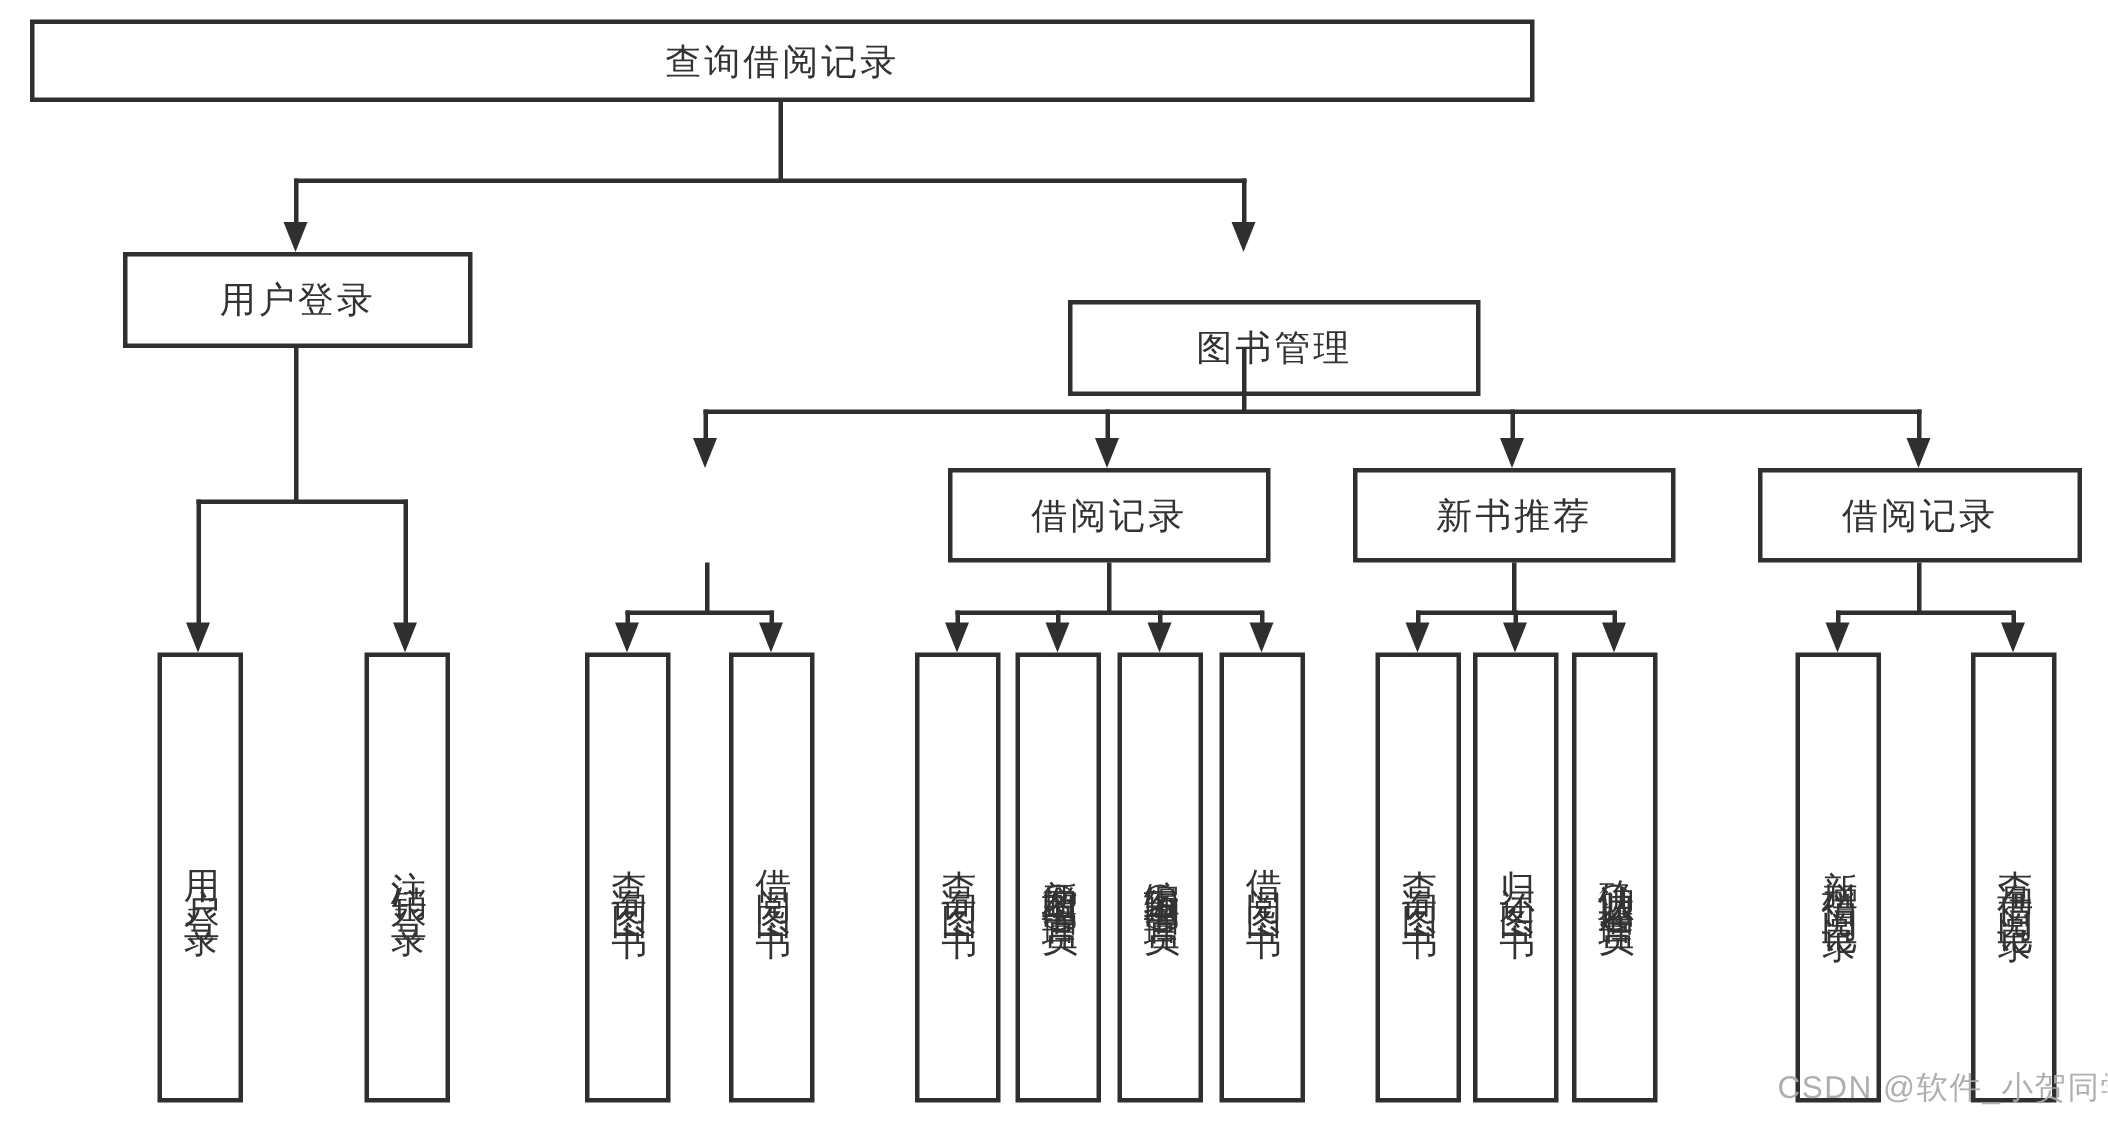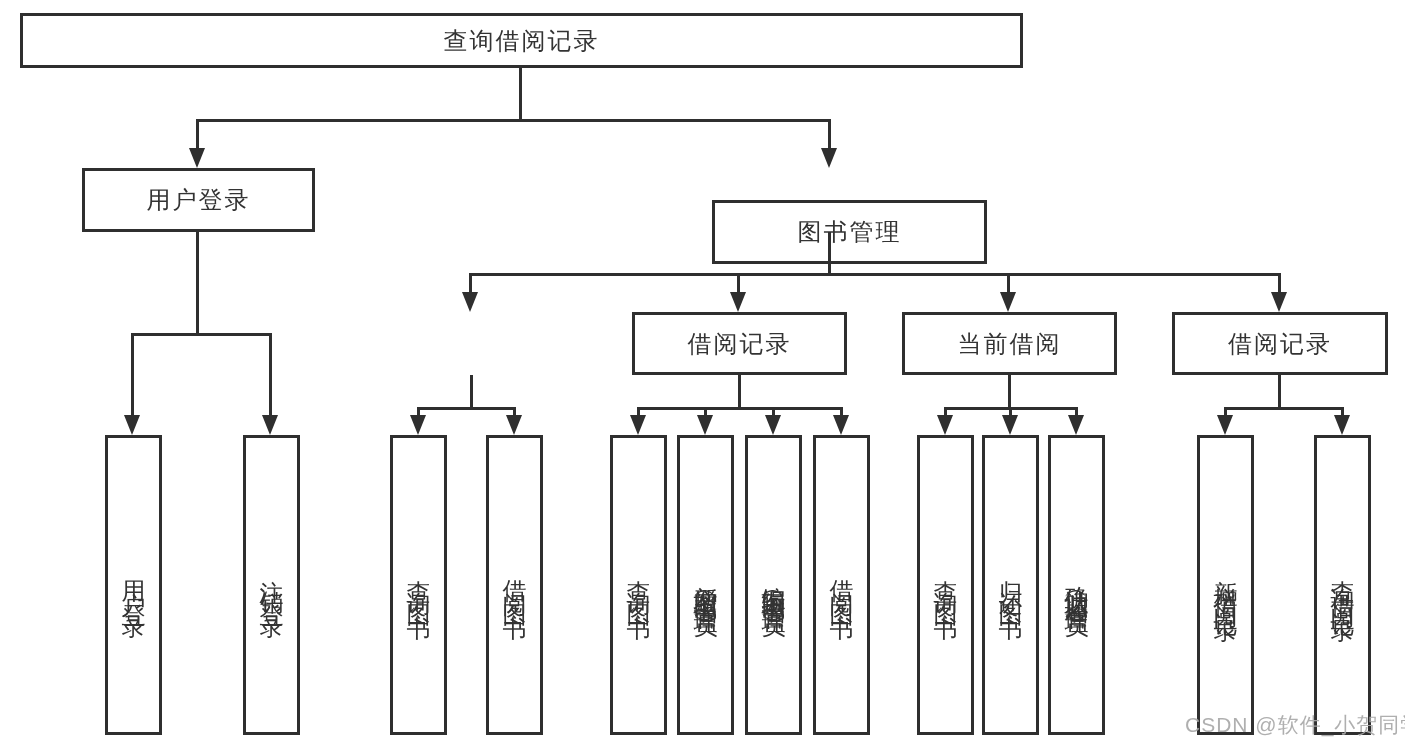--- a/index.html
+++ b/index.html
@@ -71,21 +71,21 @@
   <div class="arrow" style="left:730px;top:292px;"></div>
   <div class="vline" style="left:1007px;top:273px;height:21px;"></div>
   <div class="arrow" style="left:1000px;top:292px;"></div>
   <div class="vline" style="left:1278px;top:273px;height:21px;"></div>
   <div class="arrow" style="left:1271px;top:292px;"></div>
 
   <div class="hnode" style="left:632px;top:312px;width:215px;height:63px;">
     <span>借阅记录</span>
   </div>
   <div class="hnode" style="left:902px;top:312px;width:215px;height:63px;">
-    <span>当前借阅</span>
+    <span>新书推荐</span>
   </div>
   <div class="hnode" style="left:1172px;top:312px;width:216px;height:63px;">
     <span>借阅记录</span>
   </div>
 
   <div class="vline" style="left:470px;top:375px;height:35px;"></div>
   <div class="hline" style="left:417px;top:407px;width:99px;"></div>
   <div class="vline" style="left:417px;top:407px;height:10px;"></div>
   <div class="arrow" style="left:410px;top:415px;"></div>
   <div class="vline" style="left:513px;top:407px;height:10px;"></div>

